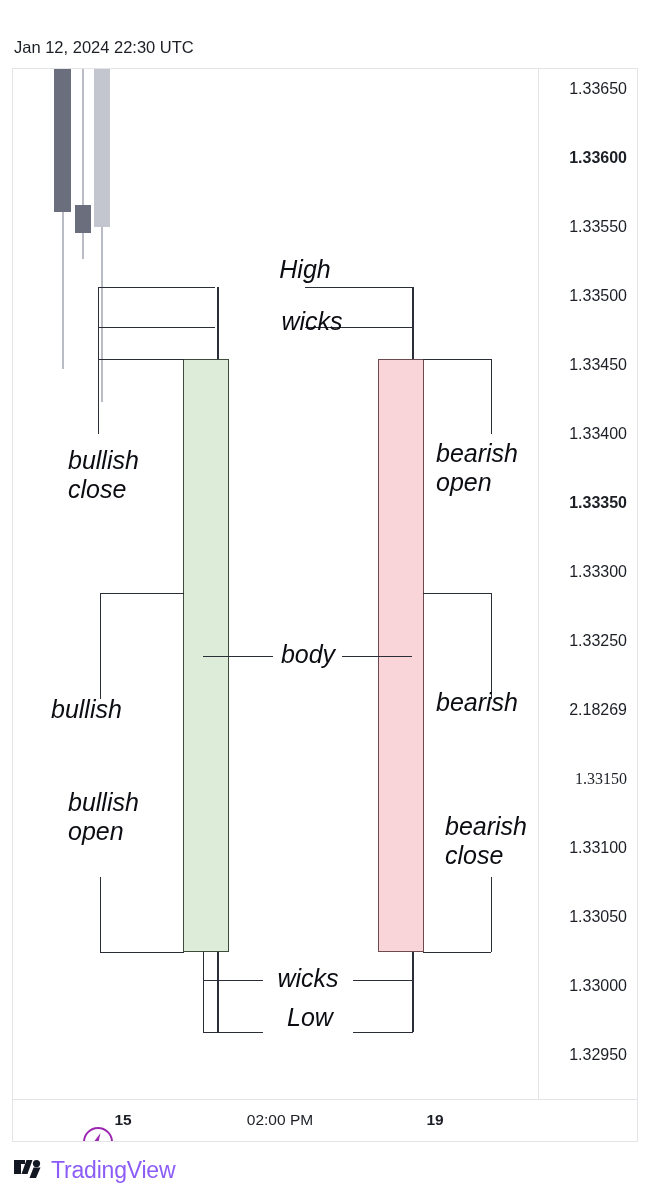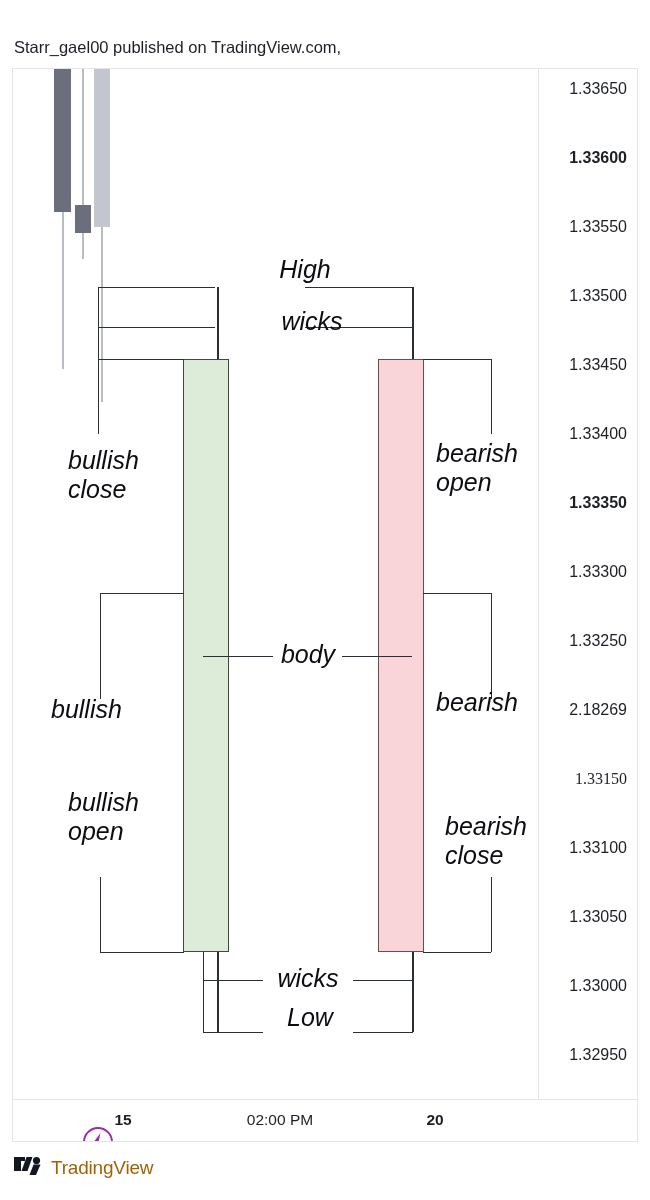--- a/index.html
+++ b/index.html
@@ -146,30 +146,29 @@
   
   #footer {
     position: absolute;
     left: 14px;
     top: 1157px;
     display: flex;
     align-items: center;
     gap: 9px;
   }
   #footer-name {
-    font-size: 19px;
-    color: #a16207;
+    font-size: 23px;
+    color: #8b5cf6;
     letter-spacing: -0.2px;
   }
 </style>
 </head>
 <body>
 
 <div id="header">
-  <div>Starr_gael00 published on TradingView.com,</div>
   <div>Jan 12, 2024 22:30 UTC</div>
 </div>
 
 <div id="chart-frame">
 
   <div id="plot-area">
 
     <div class="mini-wick" style="left:49px; top:0px; height:300px;"></div>
     <div class="mini-body" style="left:41px; top:0px; width:17px; height:143px; background:#6b6f7d;"></div>
 
@@ -276,21 +275,21 @@
   <div id="lightning-badge">
     <svg width="34" height="34" viewBox="0 0 34 34">
       <circle cx="17" cy="17" r="14" fill="none" stroke="#9c27b0" stroke-width="2"></circle>
       <path d="M19.5 8 L12 18 L16.3 18 L14.5 26 L22 16 L17.7 16 Z" fill="#9c27b0"></path>
     </svg>
   </div>
 
   <div id="time-scale">
     <div class="time-label bold" style="left:110px;">15</div>
     <div class="time-label" style="left:267px;">02:00 PM</div>
-    <div class="time-label bold" style="left:422px;">20</div>
+    <div class="time-label bold" style="left:422px;">19</div>
   </div>
 
 </div>
 
 <div id="footer">
   <span>
     <svg width="28" height="18" viewBox="0 0 28 18">
       <path d="M0 0 H11 V4 H7 V14 H0 Z" fill="#131722"></path>
       <path d="M12.5 0 H18.5 L13.5 14 H7.5 Z" fill="#131722"></path>
       <circle cx="22.5" cy="3.6" r="3.6" fill="#131722"></circle>

